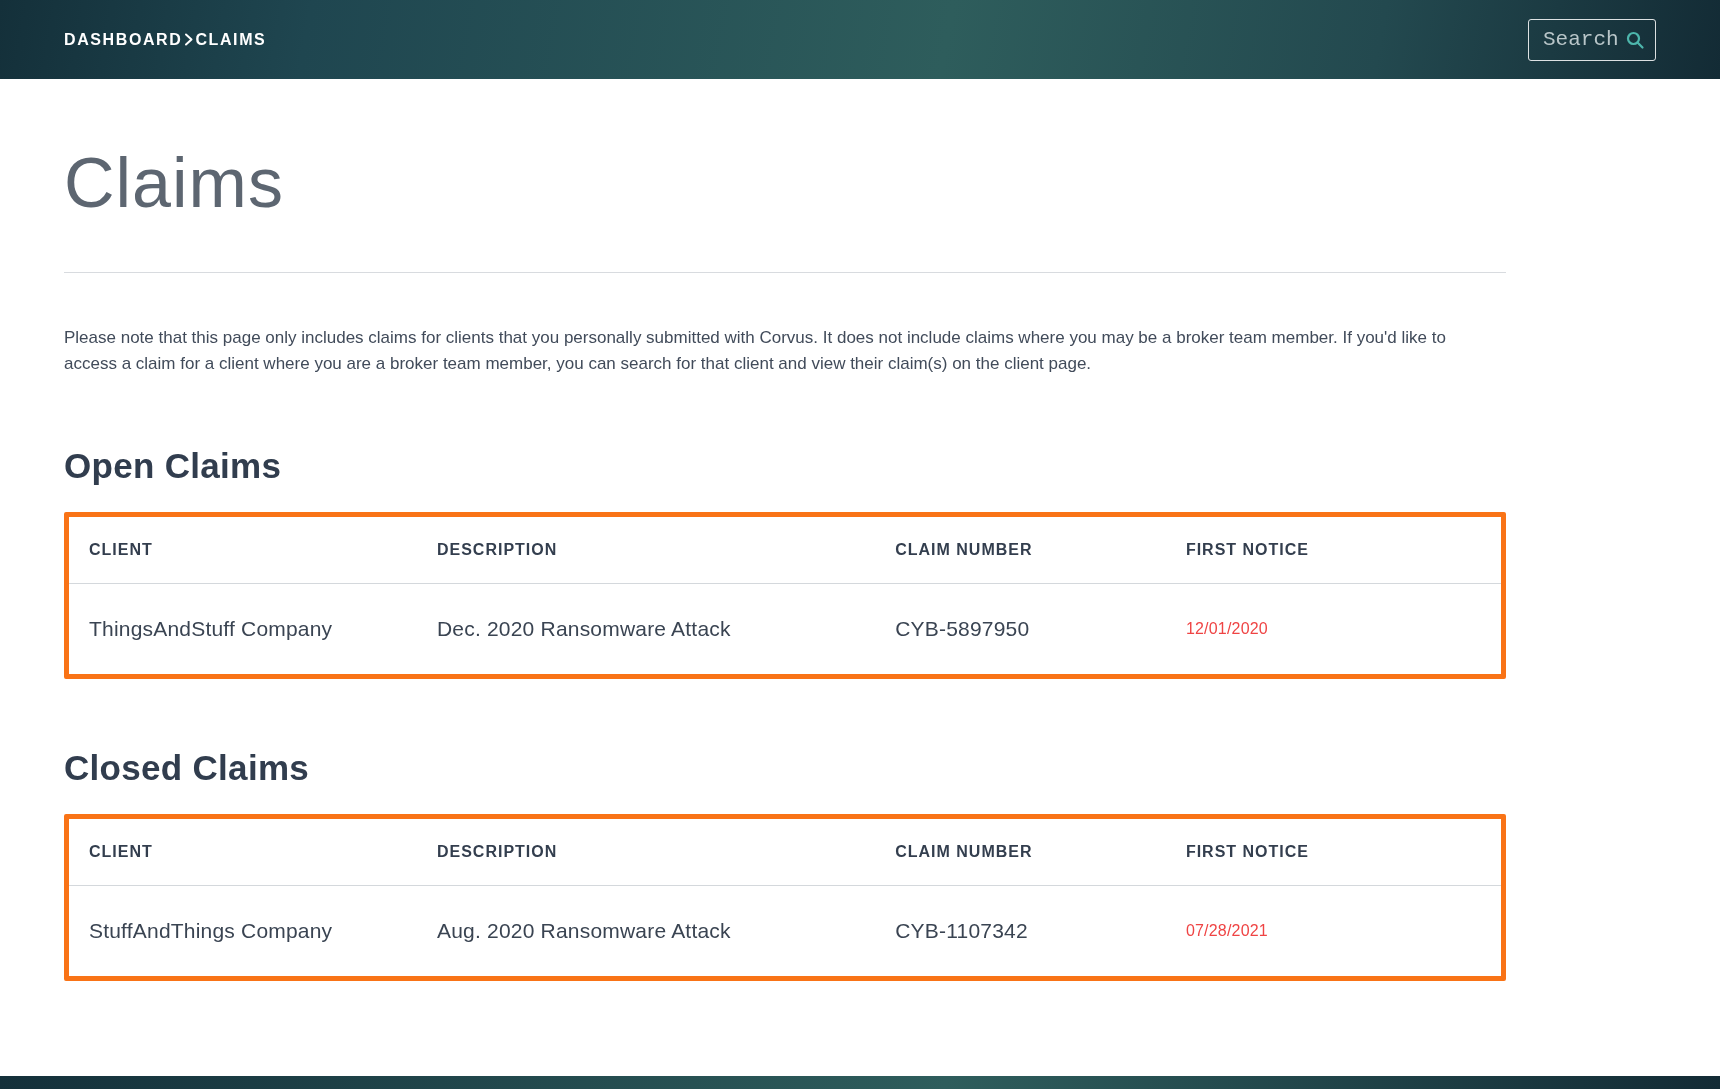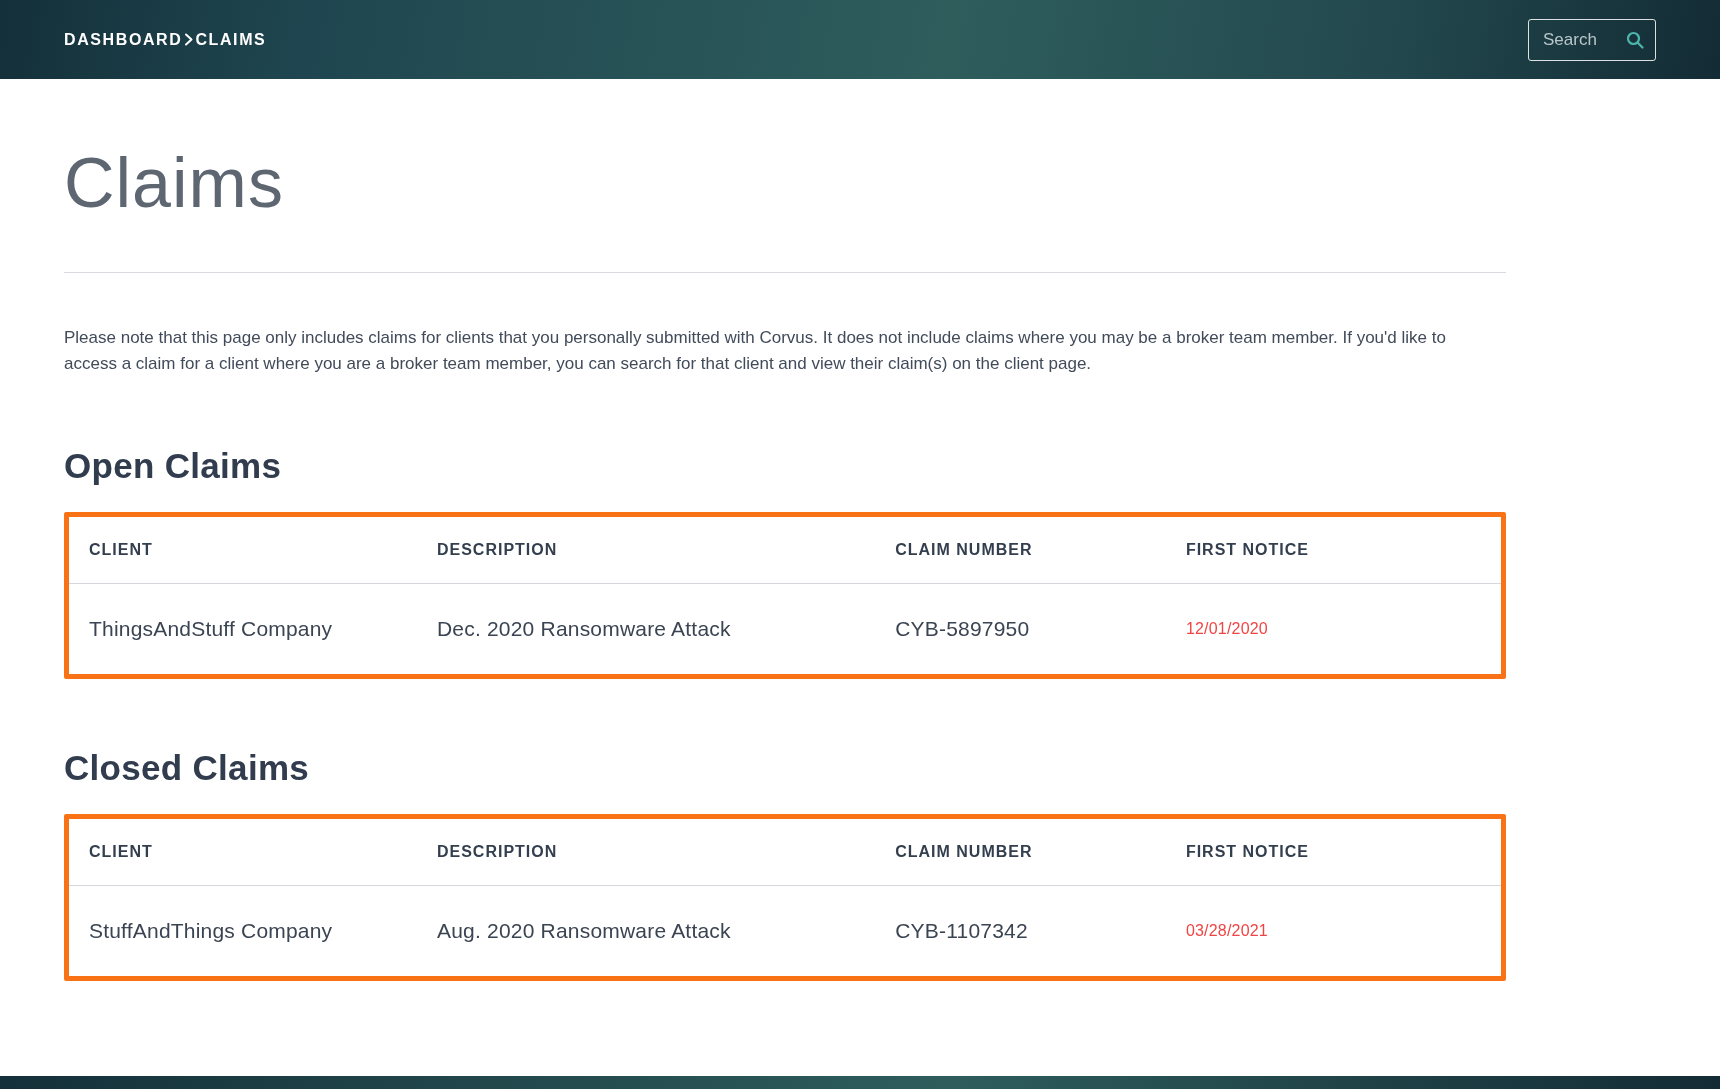--- a/index.html
+++ b/index.html
@@ -51,22 +51,22 @@
     padding: 0 10px 0 12px;
     background: transparent;
   }
   .searchbox input {
     flex: 1;
     min-width: 0;
     border: none;
     outline: none;
     background: transparent;
     color: #e2e8ea;
-    font-size: 17px;
-    font-family: Liberation Sans, sans-serif;
+    font-size: 21px;
+    font-family: Liberation Mono, monospace;
   }
   .searchbox input::placeholder { color: #b9c6c9; }
   .search-icon {
     display: inline-flex;
     align-items: center;
     margin-left: 6px;
     cursor: pointer;
   }
 
   
@@ -205,20 +205,20 @@
         <div class="t-row t-head">
           <div class="t-cell">CLIENT</div>
           <div class="t-cell">DESCRIPTION</div>
           <div class="t-cell">CLAIM NUMBER</div>
           <div class="t-cell">FIRST NOTICE</div>
         </div>
         <div class="t-row t-body">
           <div class="t-cell">StuffAndThings Company</div>
           <div class="t-cell">Aug. 2020 Ransomware Attack</div>
           <div class="t-cell">CYB-1107342</div>
-          <div class="t-cell muted">03/28/2021</div>
+          <div class="t-cell muted">07/28/2021</div>
         </div>
       </div>
     </section>
   </div>
 </main>
 
 <div class="footerbar"></div>
 
 </body></html>

